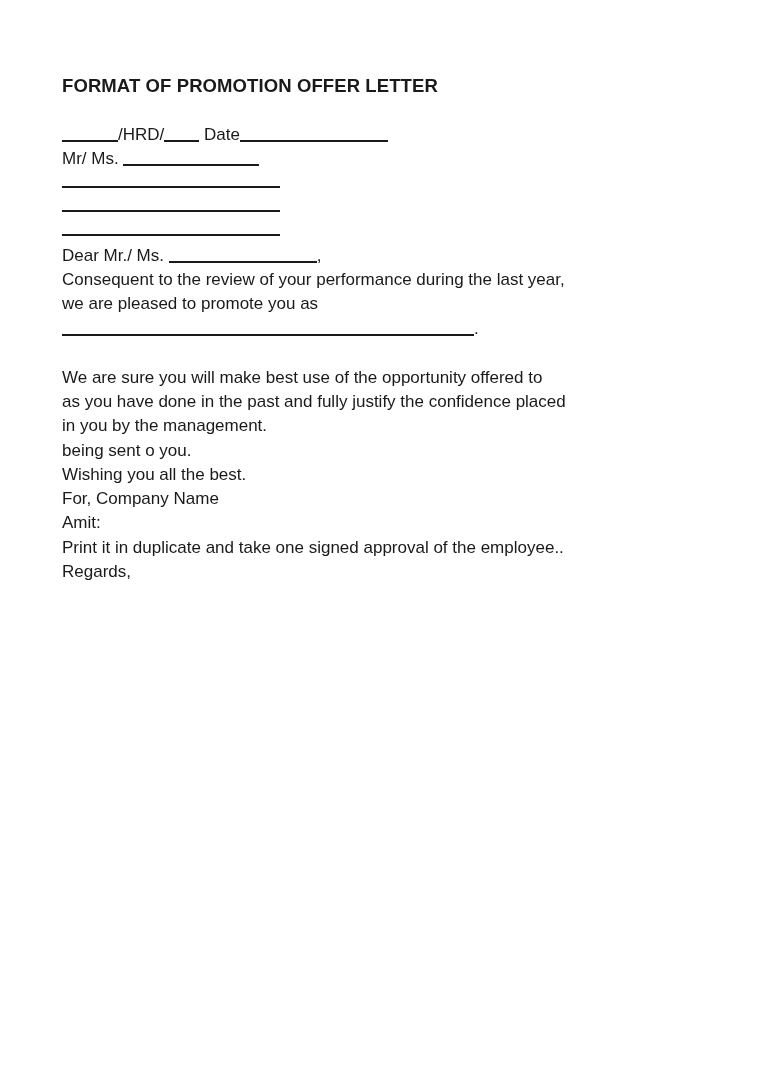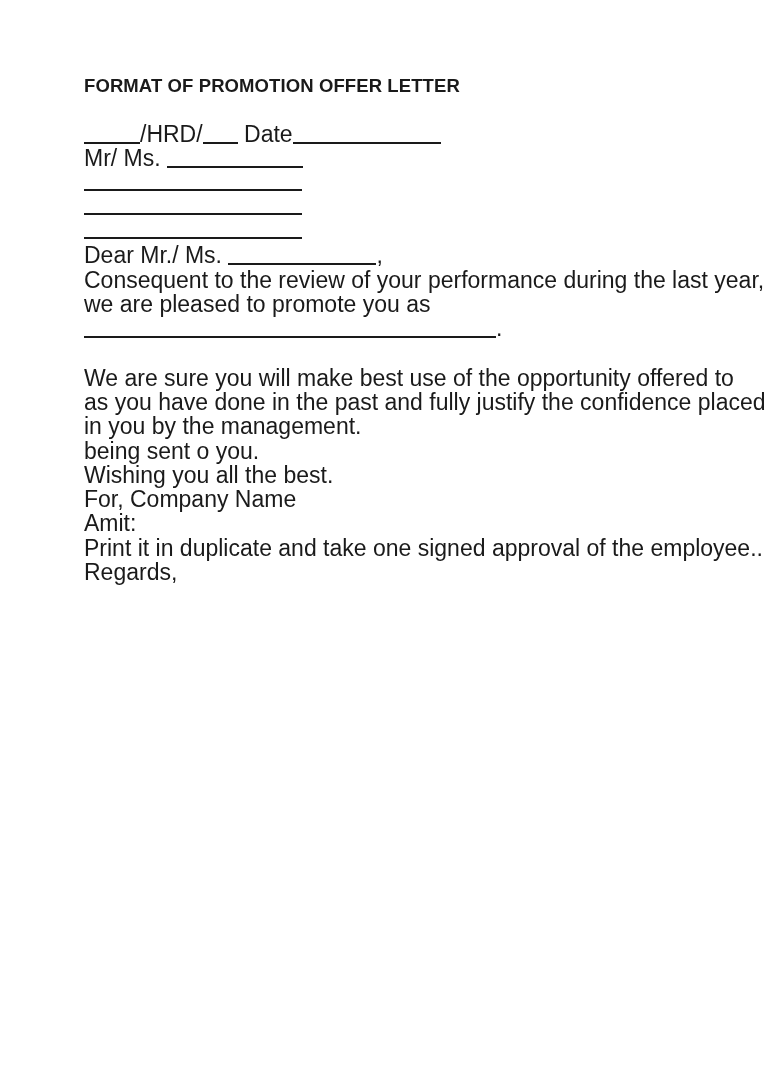--- a/index.html
+++ b/index.html
@@ -10,34 +10,34 @@
     body {
       width: 768px;
       height: 1087px;
       position: relative;
       overflow: hidden;
       font-family: "Liberation Sans", "DejaVu Sans", sans-serif;
       color: #1a1a1a;
     }
     .page {
       position: absolute;
-      left: 84px;
+      left: 62px;
       top: 74px;
       width: 640px;
     }
     .title {
       font-weight: bold;
       font-size: 18.5px;
       line-height: 24px;
       letter-spacing: 0.1px;
       margin: 0;
       height: 24px;
     }
     .line {
-      font-size: 23px;
+      font-size: 17px;
       line-height: 24.3px;
       height: 24.3px;
       white-space: nowrap;
       position: relative;
     }
     .blank {
       display: inline-block;
       border-bottom: 2px solid #1a1a1a;
       height: 16px;
       vertical-align: baseline;

